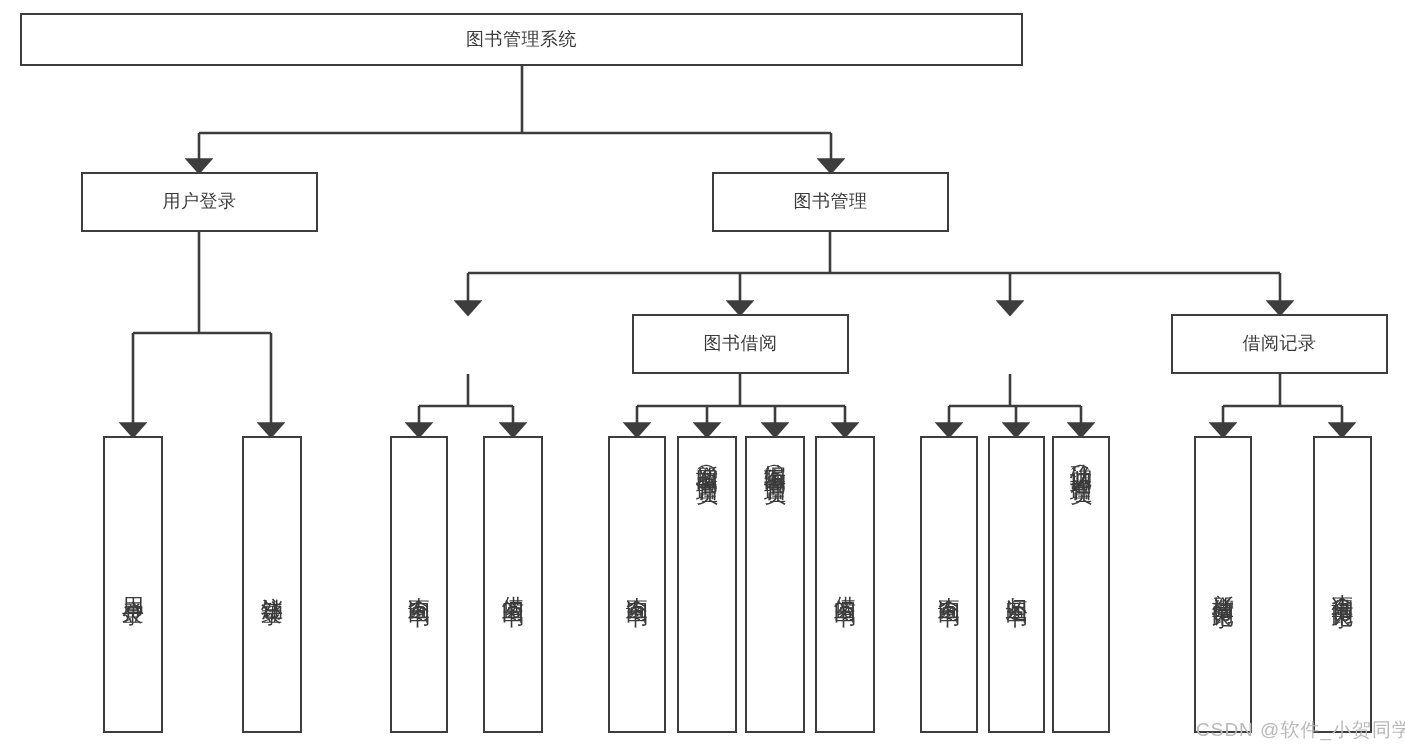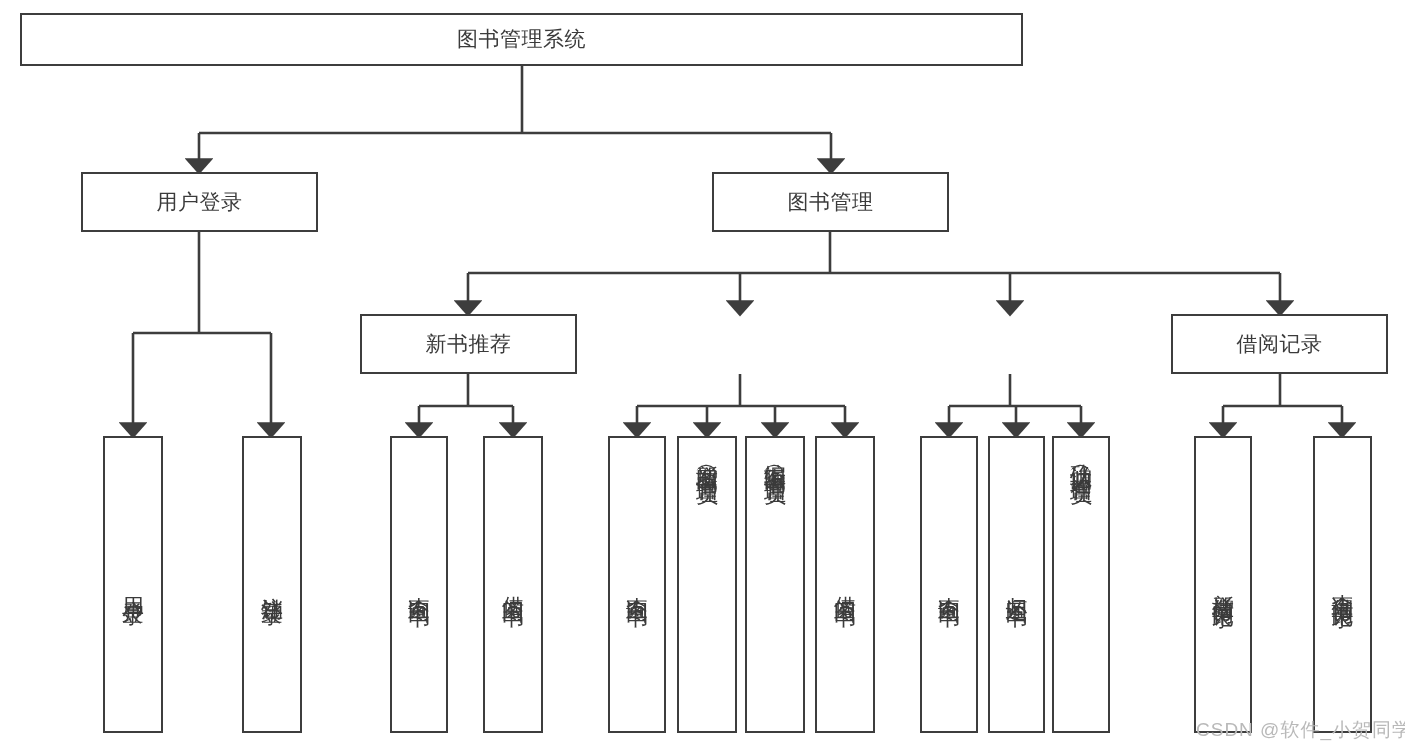--- a/index.html
+++ b/index.html
@@ -30,21 +30,21 @@
     position: absolute;
     box-sizing: border-box;
     border: 2.5px solid #3d3d3d;
     background: #ffffff;
     display: flex;
     align-items: center;
     justify-content: center;
     color: #3b3b3b;
   }
   .node .label {
-    font-size: 21px;
+    font-size: 18px;
     line-height: 1.18;
     letter-spacing: 0.5px;
     white-space: nowrap;
   }
   
   .node.vertical {
     align-items: flex-start;
     justify-content: center;
     padding-top: 8px;
   }
@@ -128,22 +128,22 @@
     <span class="label">图书管理系统</span>
   </div>
 
   <div class="node" style="left:81px; top:172px; width:237px; height:60px;">
     <span class="label">用户登录</span>
   </div>
   <div class="node" style="left:712px; top:172px; width:237px; height:60px;align-items:center;">
     <span class="label">图书管理</span>
   </div>
 
-  <div class="node" style="left:360px; top:314px; width:217px; height:60px;">
-    <span class="label">新书推荐</span>
+  <div class="node" style="left:632px; top:314px; width:217px; height:60px;">
+    <span class="label">图书借阅</span>
   </div>
   <div class="node" style="left:1171px; top:314px; width:217px; height:60px;">
     <span class="label">借阅记录</span>
   </div>
 
   <div class="node vertical center-text" style="left:103px; top:436px; width:60px; height:297px;">
     <span class="label">用户登录</span>
   </div>
   <div class="node vertical center-text" style="left:242px; top:436px; width:60px; height:297px;">
     <span class="label">注销登录</span>

